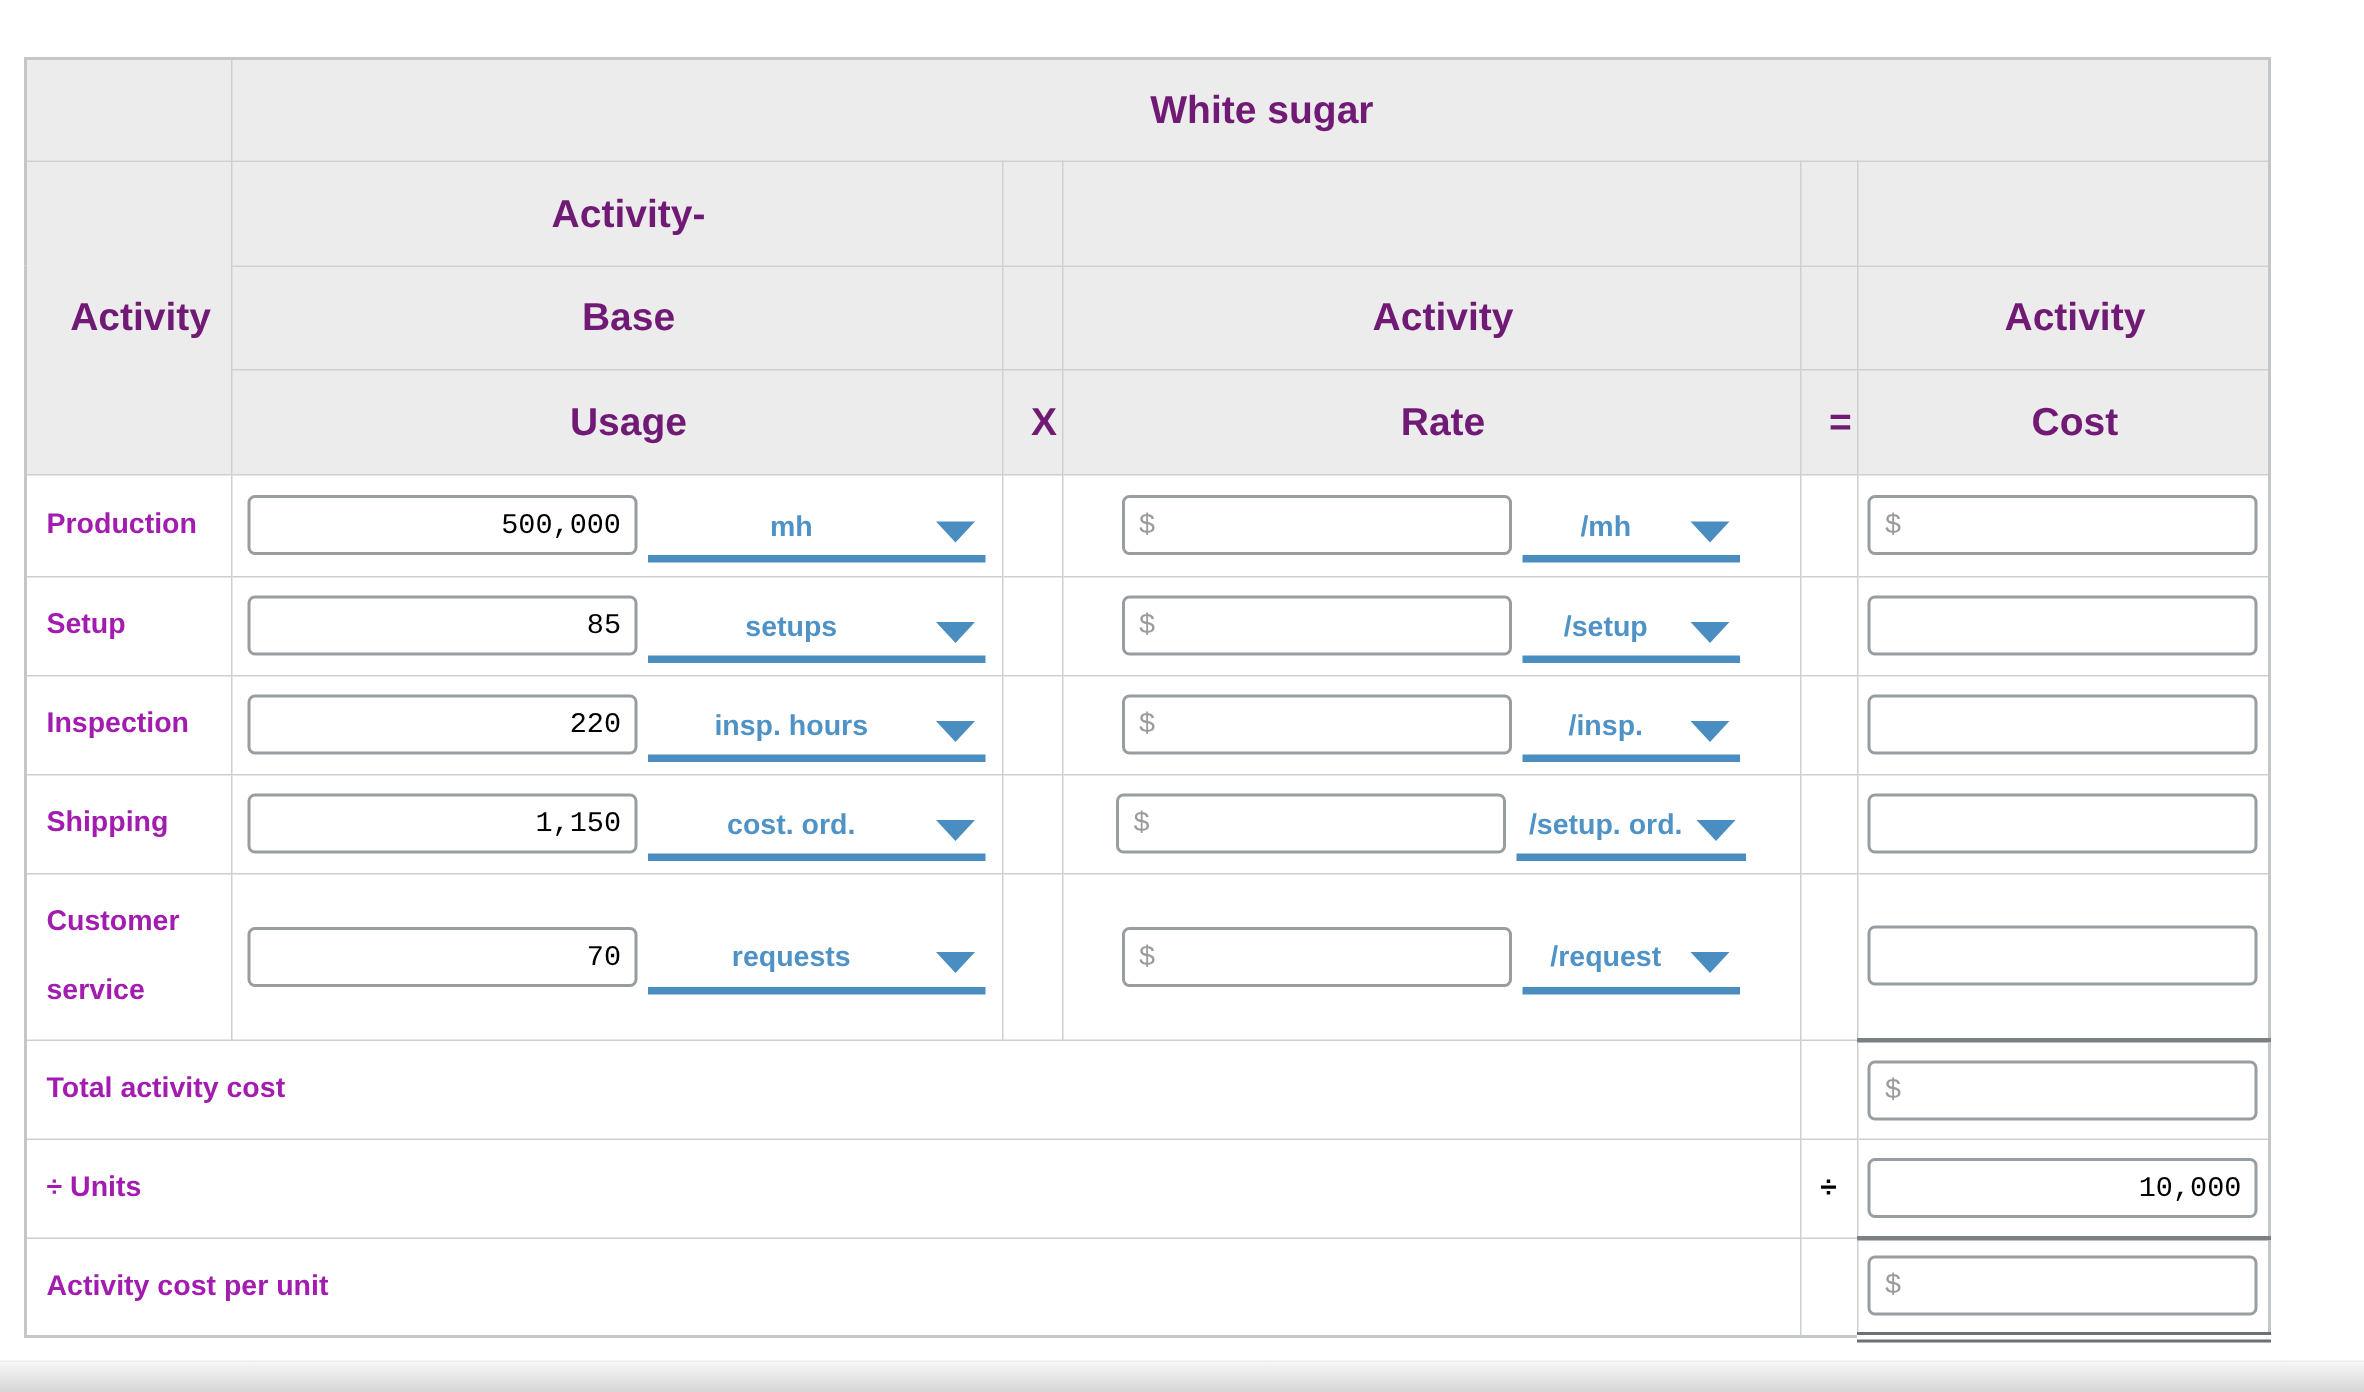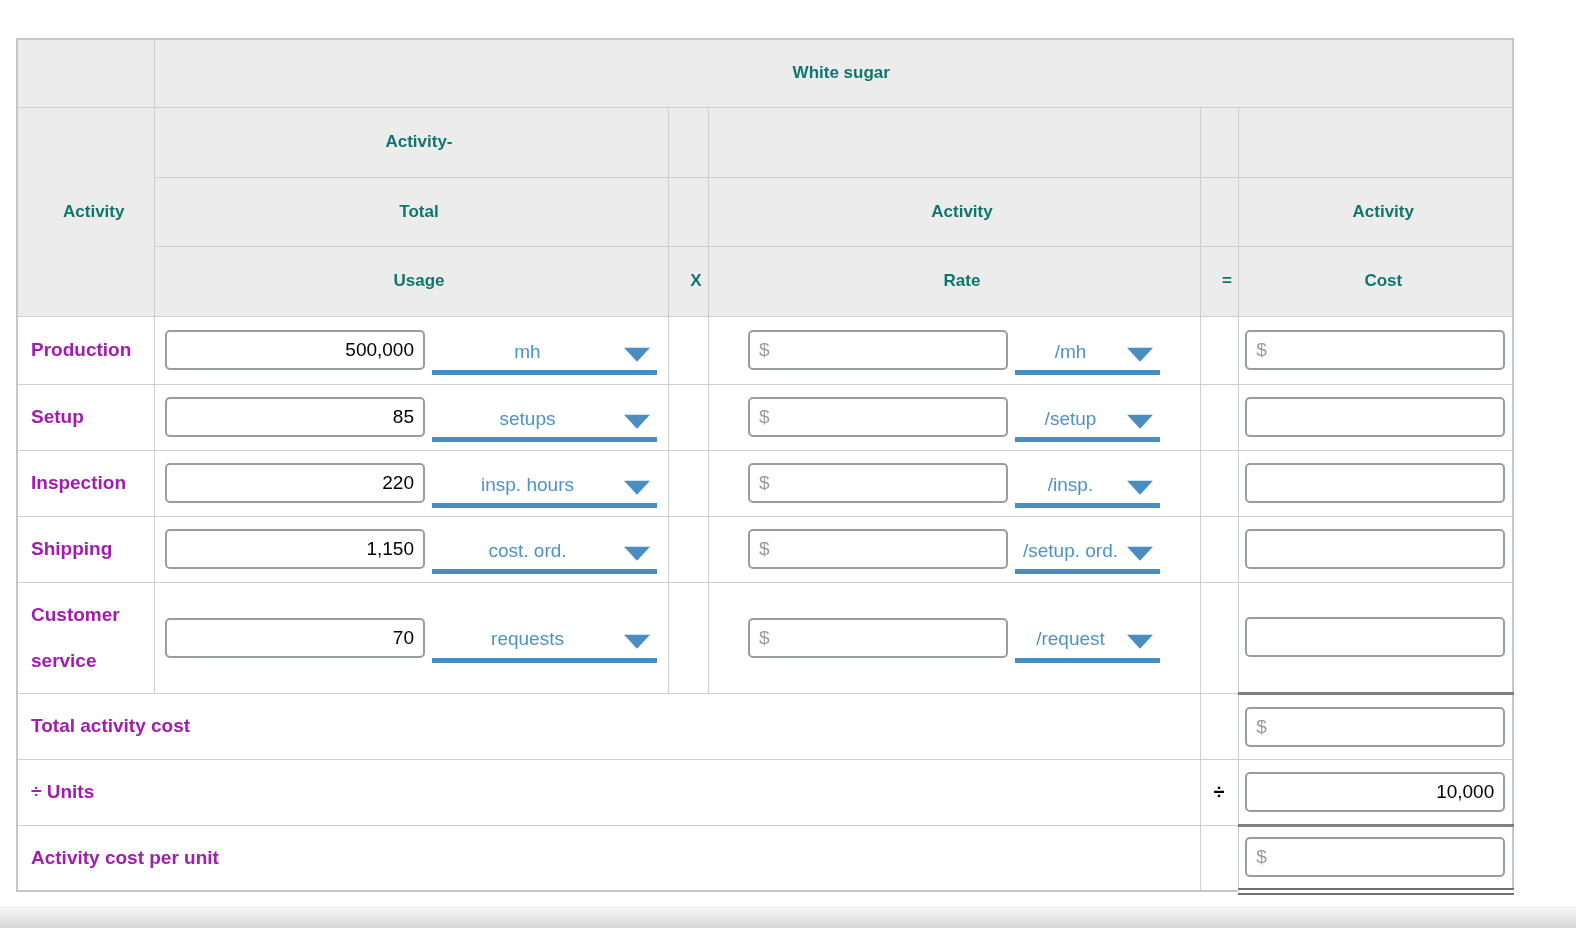--- a/index.html
+++ b/index.html
@@ -12,53 +12,53 @@
   }
   table.abc {
     border-collapse:collapse;
     table-layout:fixed;
     position:absolute; left:16px; top:38px;
     width:1496px;
     border:2px solid #c3c7ca;
   }
   td { border:1px solid #ccd0d3; padding:0; vertical-align:middle; }
   td.h {
-    background:#ececec; color:#0f766e; font-weight:bold;
-    text-align:center; font-size:17px;padding-left:16px;
+    background:#ececec; color:#701a75; font-weight:bold;
+    text-align:center; font-size:26px;padding-left:16px;
   }
   td.lbl {
     background:#fff; color:#a21caf; padding-left:13px;
     font-weight:bold; line-height:2.4;
   }
   tr.r-brand  { height:68px; }
   tr.r-sub1   { height:70px; }
   tr.r-sub2   { height:69px; }
   tr.r-sub3   { height:70px; }
   tr.r-data   { height:66px; }
   tr.r-data1  { height:68px; }
   tr.r-cust   { height:111px;padding-left:44px; }
   tr.r-sum    { height:66px; }
 
   .flexcell { display:flex; align-items:center; justify-content:center; gap:7px; }
 
   .inp {
     width:260px; height:40px; flex:0 0 auto;
     border:2px solid #989da1; border-radius:5px; background:#fff;
-    display:flex; align-items:center; padding:0 9px;
+    display:flex; align-items:center; padding:0 9px;font-family:Liberation Mono, monospace;
   }
   .inp .pre { color:#9b9b9b; margin-right:auto; }
   .inp .val { margin-left:auto; color:#000; white-space:nowrap; }
   .inp.centered { margin:0 auto; }
 
   .dd {
     position:relative; flex:0 0 auto;
     height:38px; align-self:center; margin-top:12px;
     display:inline-flex; align-items:center; justify-content:center;
     border-bottom:5px solid #4a8dc0;
-    color:#4e92c6; font-weight:normal; font-size:19px;
+    color:#4e92c6; font-weight:bold; font-size:19px;
     padding:0 42px 4px 8px;
     cursor:pointer; white-space:nowrap;
   }
   .dd-usage { width:225px; }
   .dd-rate  { min-width:145px; }
   .tri {
     position:absolute; right:7px; top:50%; transform:translateY(-45%);
     width:0; height:0;
     border-left:13px solid transparent;
     border-right:13px solid transparent;
@@ -98,21 +98,21 @@
   <tr class="r-sub1">
     <td class="h" rowspan="3">Activity</td>
     <td class="h">Activity-</td>
     <td class="h"></td>
     <td class="h"></td>
     <td class="h"></td>
     <td class="h"></td>
   </tr>
 
   <tr class="r-sub2">
-    <td class="h">Total</td>
+    <td class="h">Base</td>
     <td class="h"></td>
     <td class="h">Activity</td>
     <td class="h"></td>
     <td class="h">Activity</td>
   </tr>
 
   <tr class="r-sub3">
     <td class="h">Usage</td>
     <td class="h">X</td>
     <td class="h">Rate</td>

